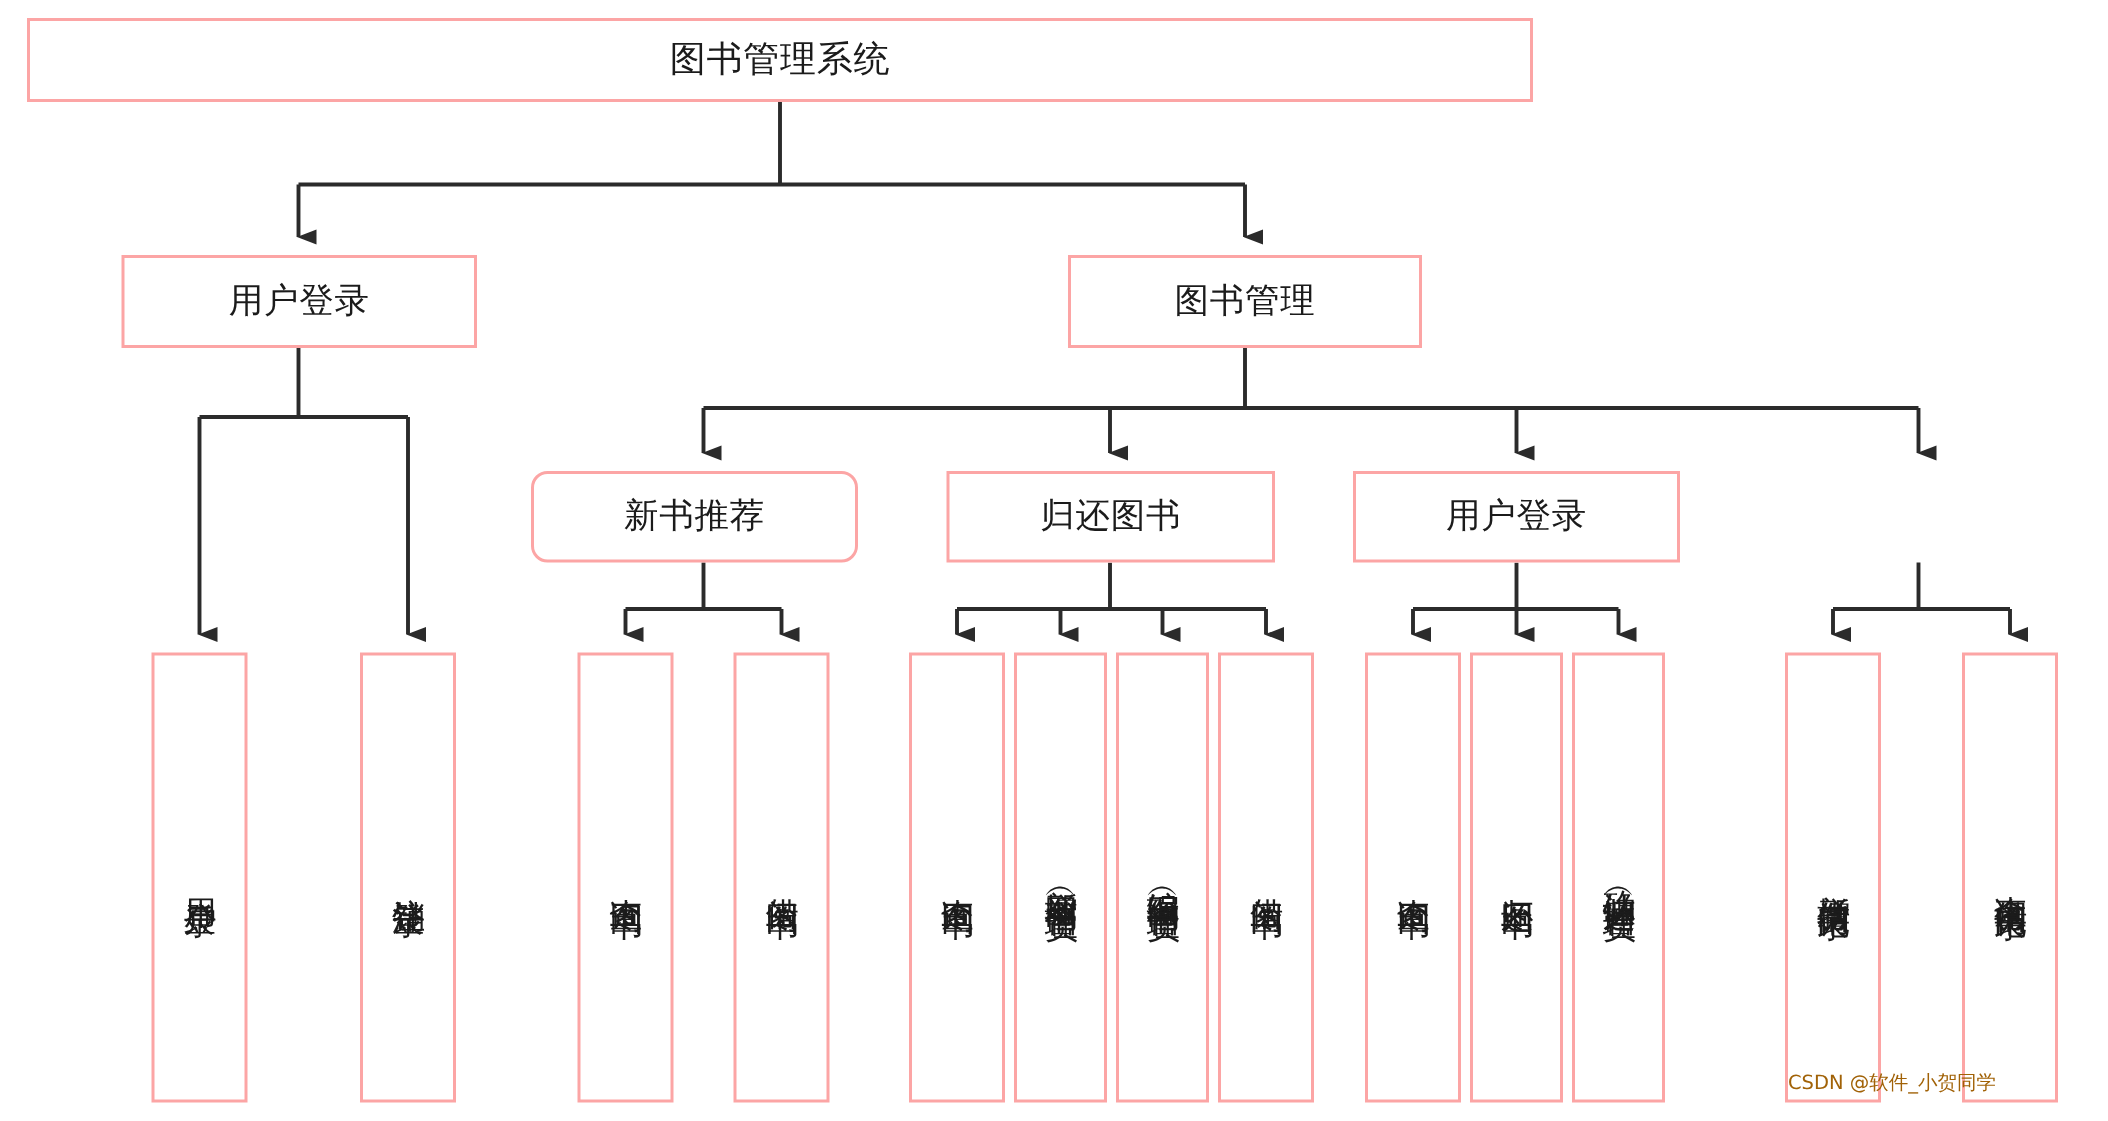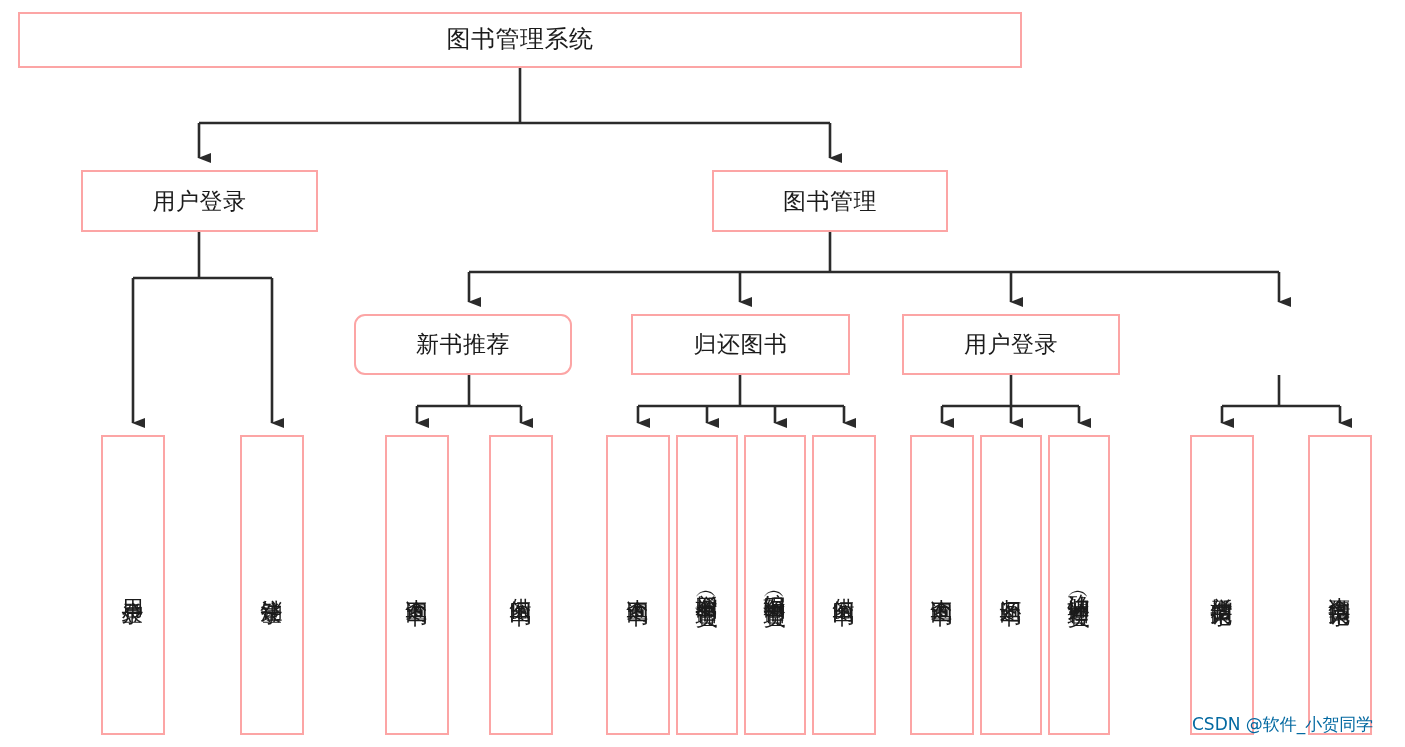--- a/index.html
+++ b/index.html
@@ -53,22 +53,22 @@
     writing-mode: vertical-rl;
     text-orientation: upright;
     display: block;
     white-space: normal;
   }
   .node.root {
     font-size: 24px;
   }
   .watermark {
     position: absolute;
-    color: #0369a1;
-    font-size: 17px;
+    color: #a16207;
+    font-size: 13px;
     white-space: nowrap;
     user-select: none;
     font-family: "DejaVu Sans", "Liberation Sans", sans-serif;
   }
 </style>
 </head>
 <body>
 
 <div id="canvas">
 

